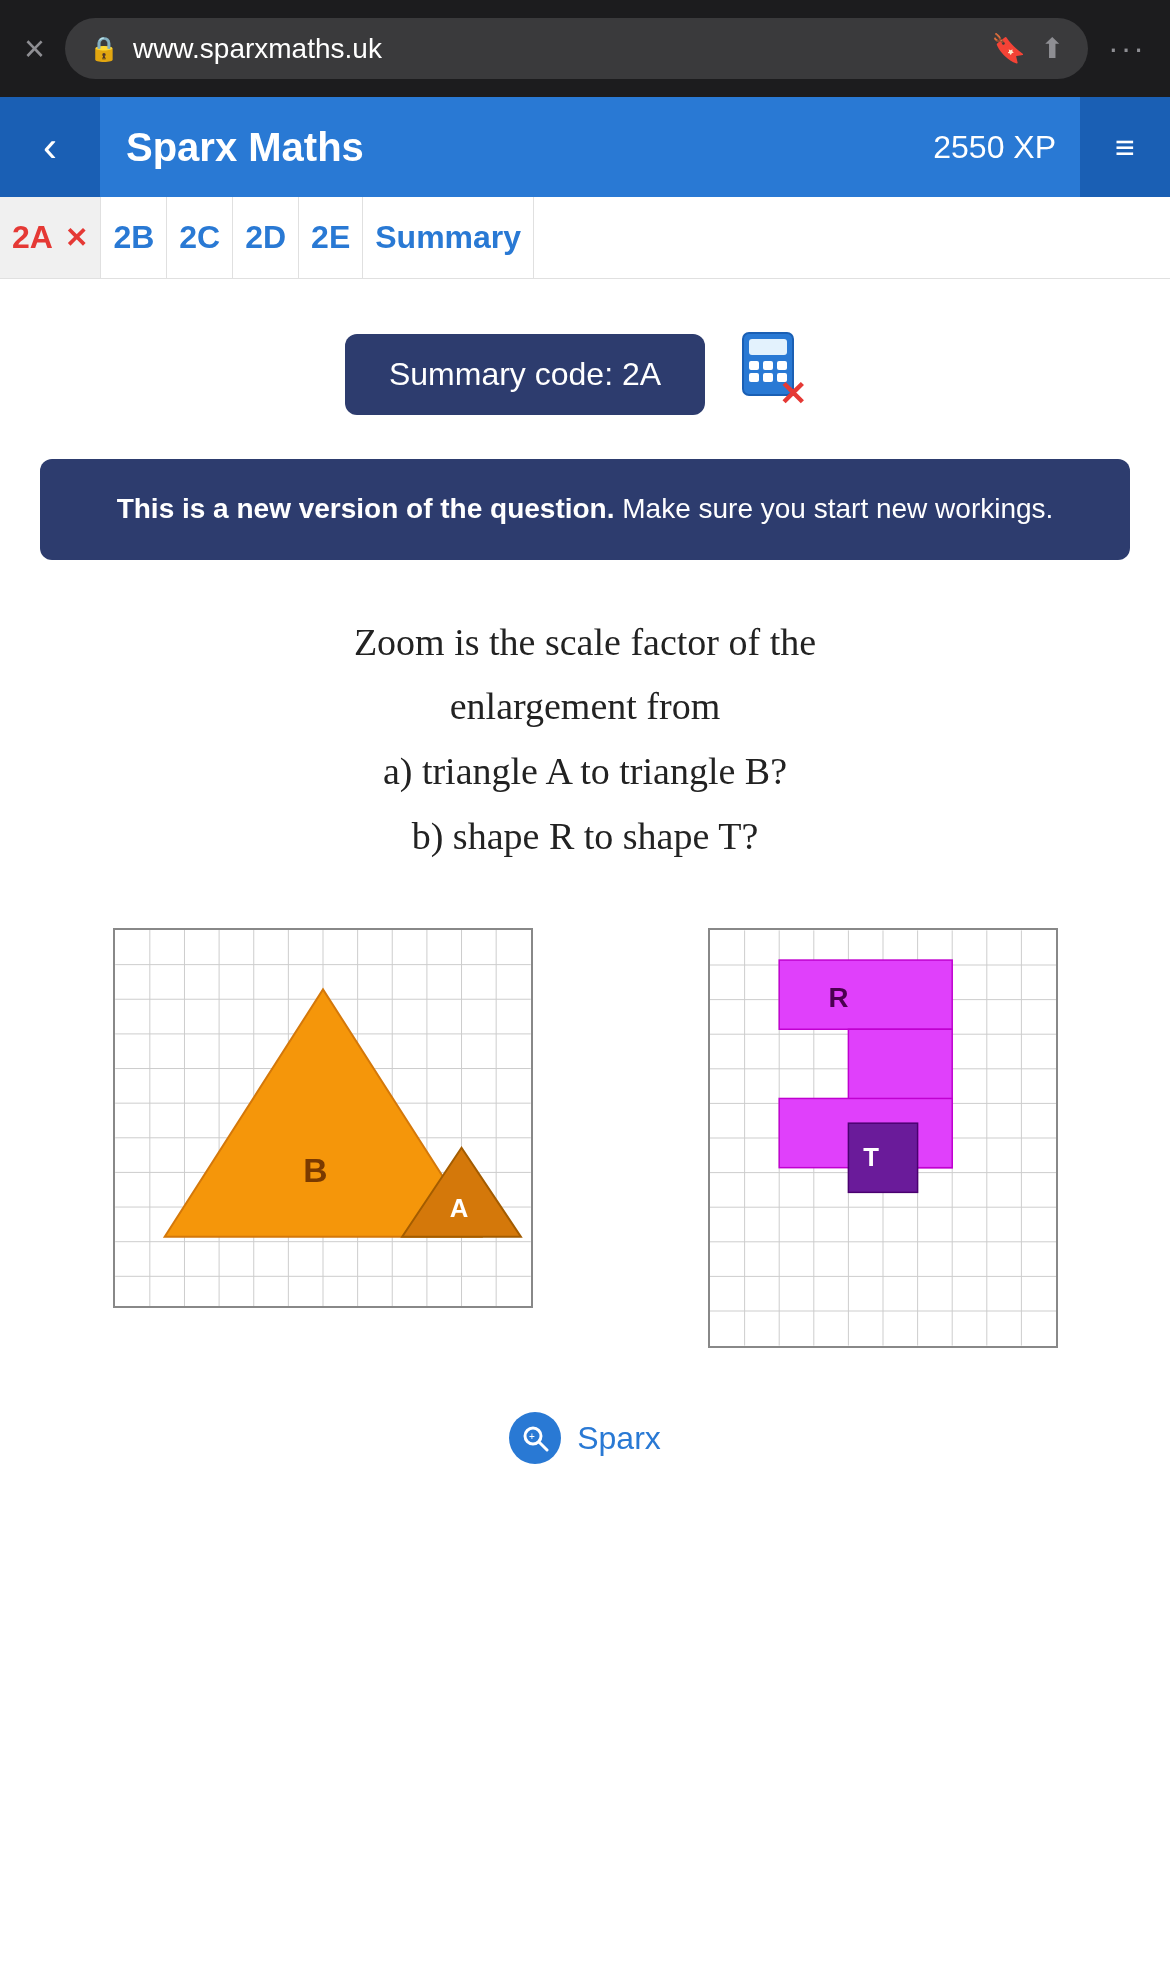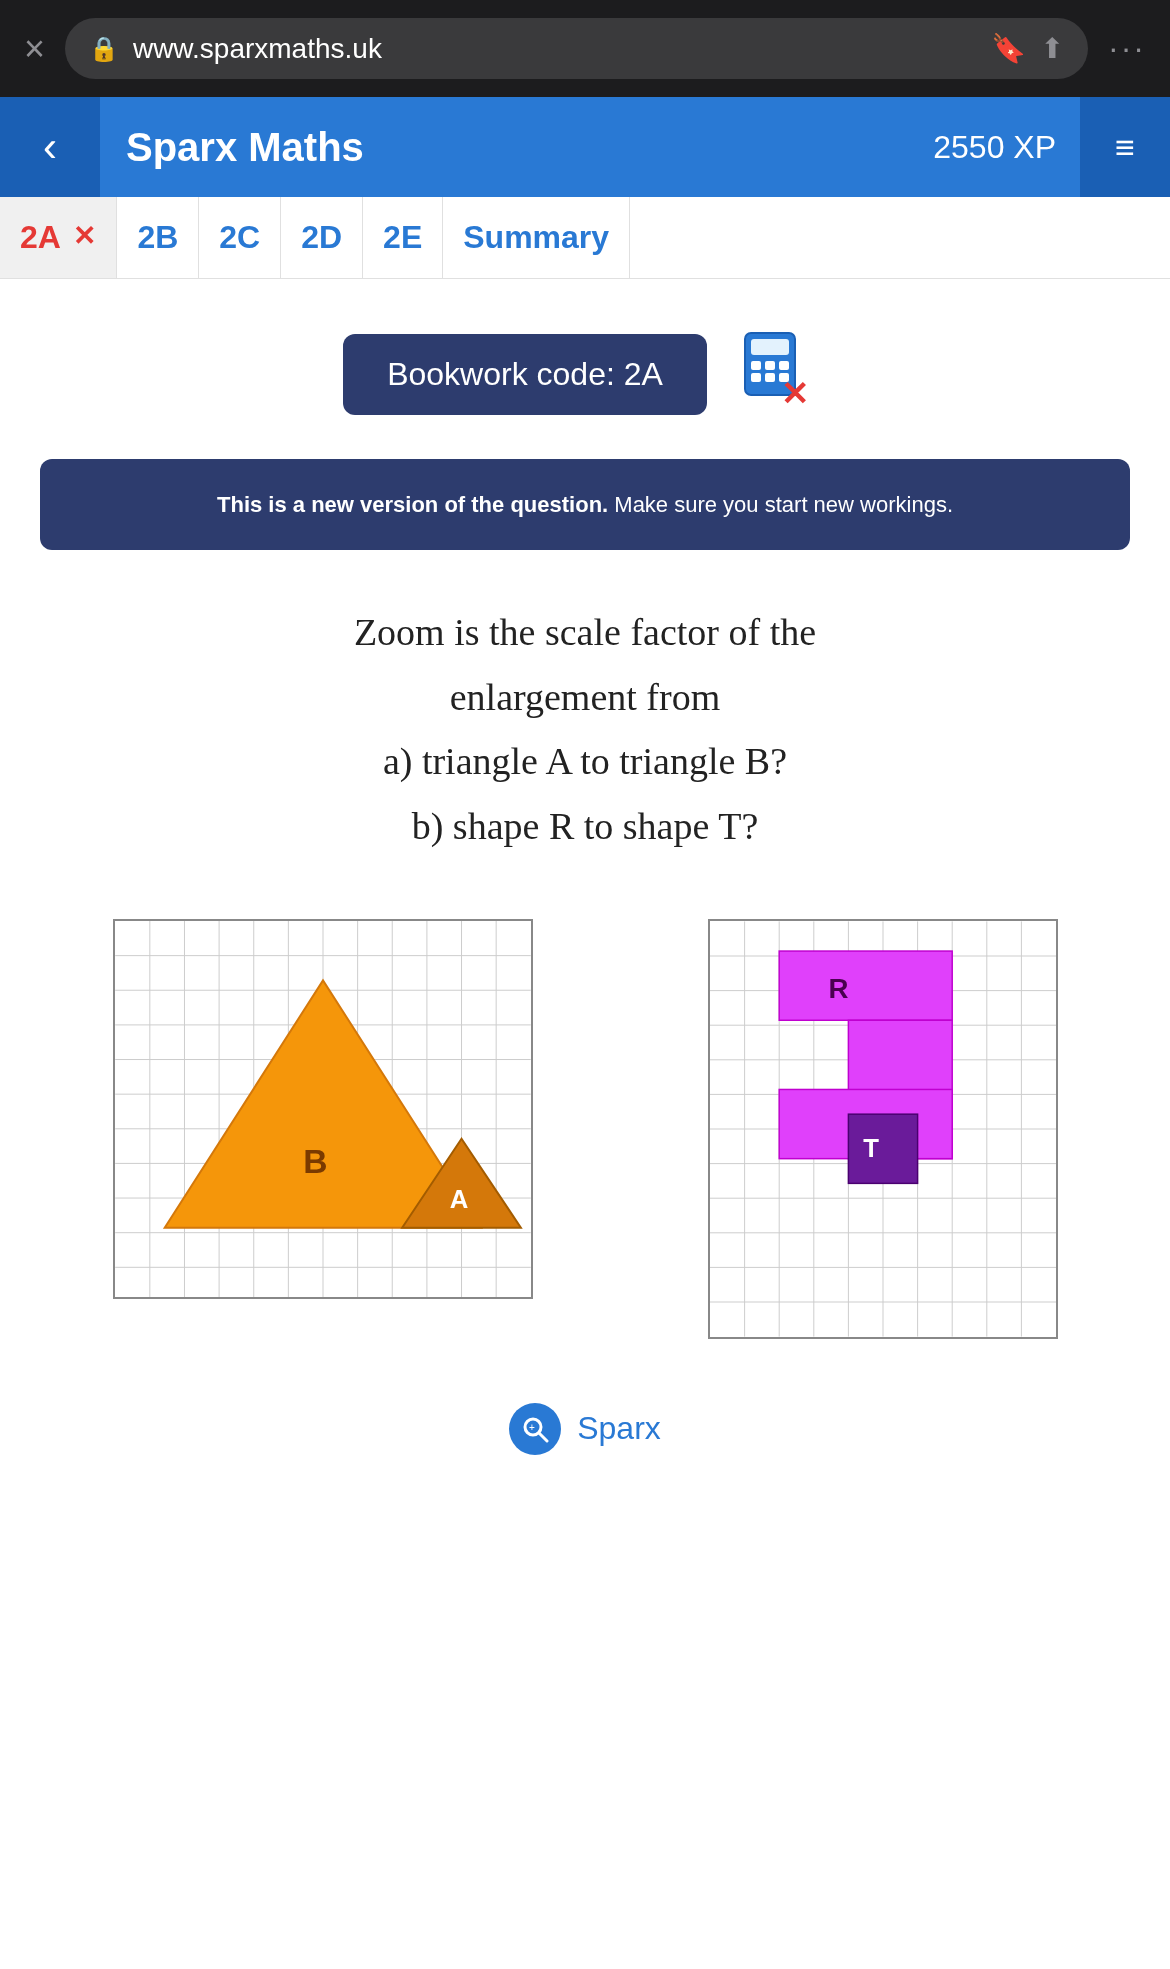--- a/index.html
+++ b/index.html
@@ -105,29 +105,29 @@
     }
 
     
     .tab-bar {
       background: #fff;
       display: flex;
       border-bottom: 1px solid #e0e0e0;
       overflow-x: auto;
     }
     .tab-item {
-      padding: 22px 20px;
+      padding: 22px 12px;
       font-size: 32px;
       font-weight: 700;
       color: #2979d4;
       cursor: pointer;
       white-space: nowrap;
       border-right: 1px solid #e0e0e0;
       display: flex;
-      align-items: flex-start;
+      align-items: center;
       gap: 12px;
     }
     .tab-item.active {
       background: #f0f0f0;
       color: #e53935;
     }
     .tab-item.active .tab-label {
       color: #e53935;
     }
     .tab-x {
@@ -161,21 +161,21 @@
       height: 90px;
     }
 
     
     .warning-banner {
       background: #2d3c6e;
       color: #fff;
       border-radius: 12px;
       padding: 28px 36px;
       text-align: center;
-      font-size: 22px;
+      font-size: 28px;
       line-height: 1.6;
       margin-bottom: 50px;
     }
     .warning-bold {
       font-weight: 700;
     }
 
     
     .question-text {
       text-align: center;
@@ -274,21 +274,21 @@
   </div>
   <div class="tab-item">
     <span class="tab-label">Summary</span>
   </div>
 </div>
 
 <div class="main-content">
 
   <div class="bookwork-row">
     <div class="bookwork-code-box">
-      <span>Bookwork code: 2A</span>
+      <span>Summary code: 2A</span>
     </div>
     <div class="calculator-icon-box">
       
       <svg width="80" height="80" viewBox="0 0 80 80">
 
         <rect x="8" y="4" width="50" height="62" rx="6" ry="6" fill="#2979d4" stroke="#1a5fb4" stroke-width="2"></rect>
 
         <rect x="14" y="10" width="38" height="16" rx="3" fill="#e3f2fd"></rect>
 
         <rect x="14" y="32" width="10" height="9" rx="2" fill="#fff"></rect>

